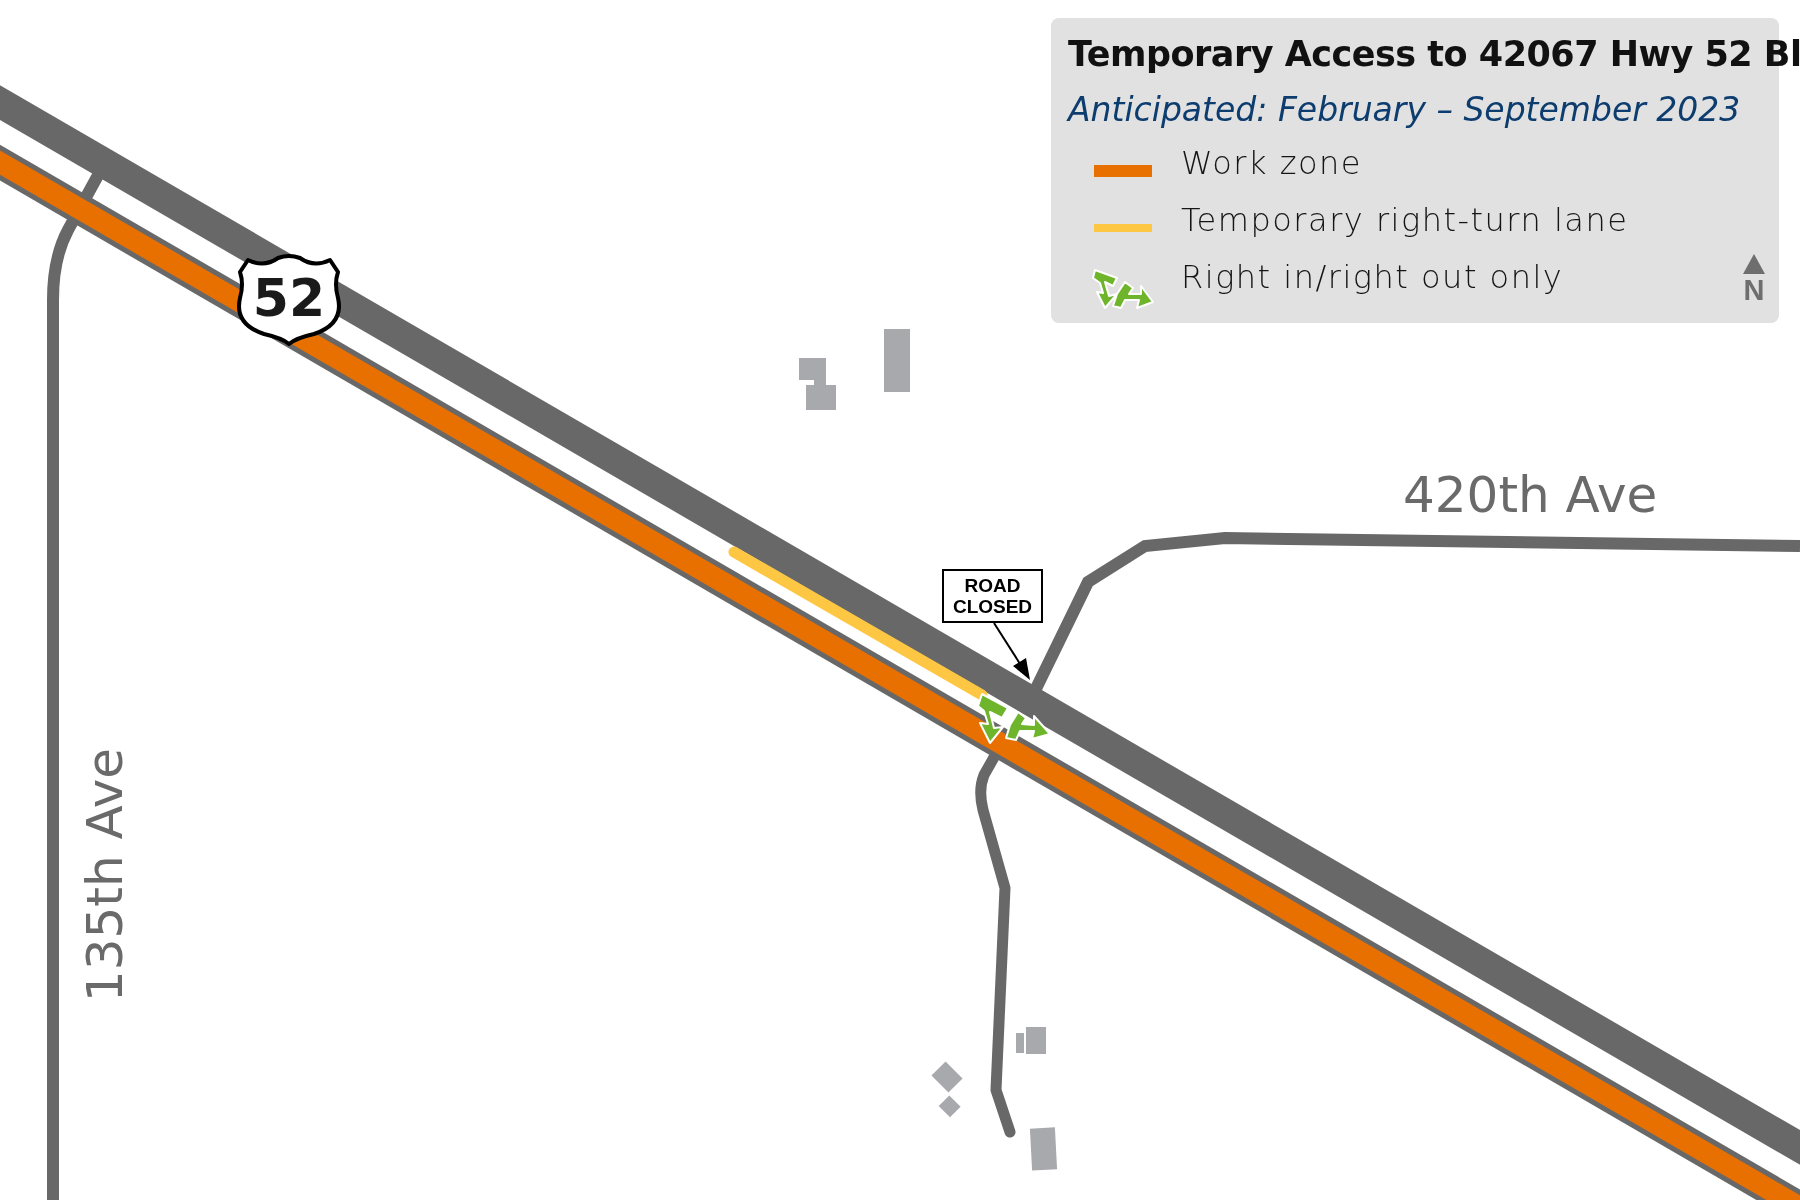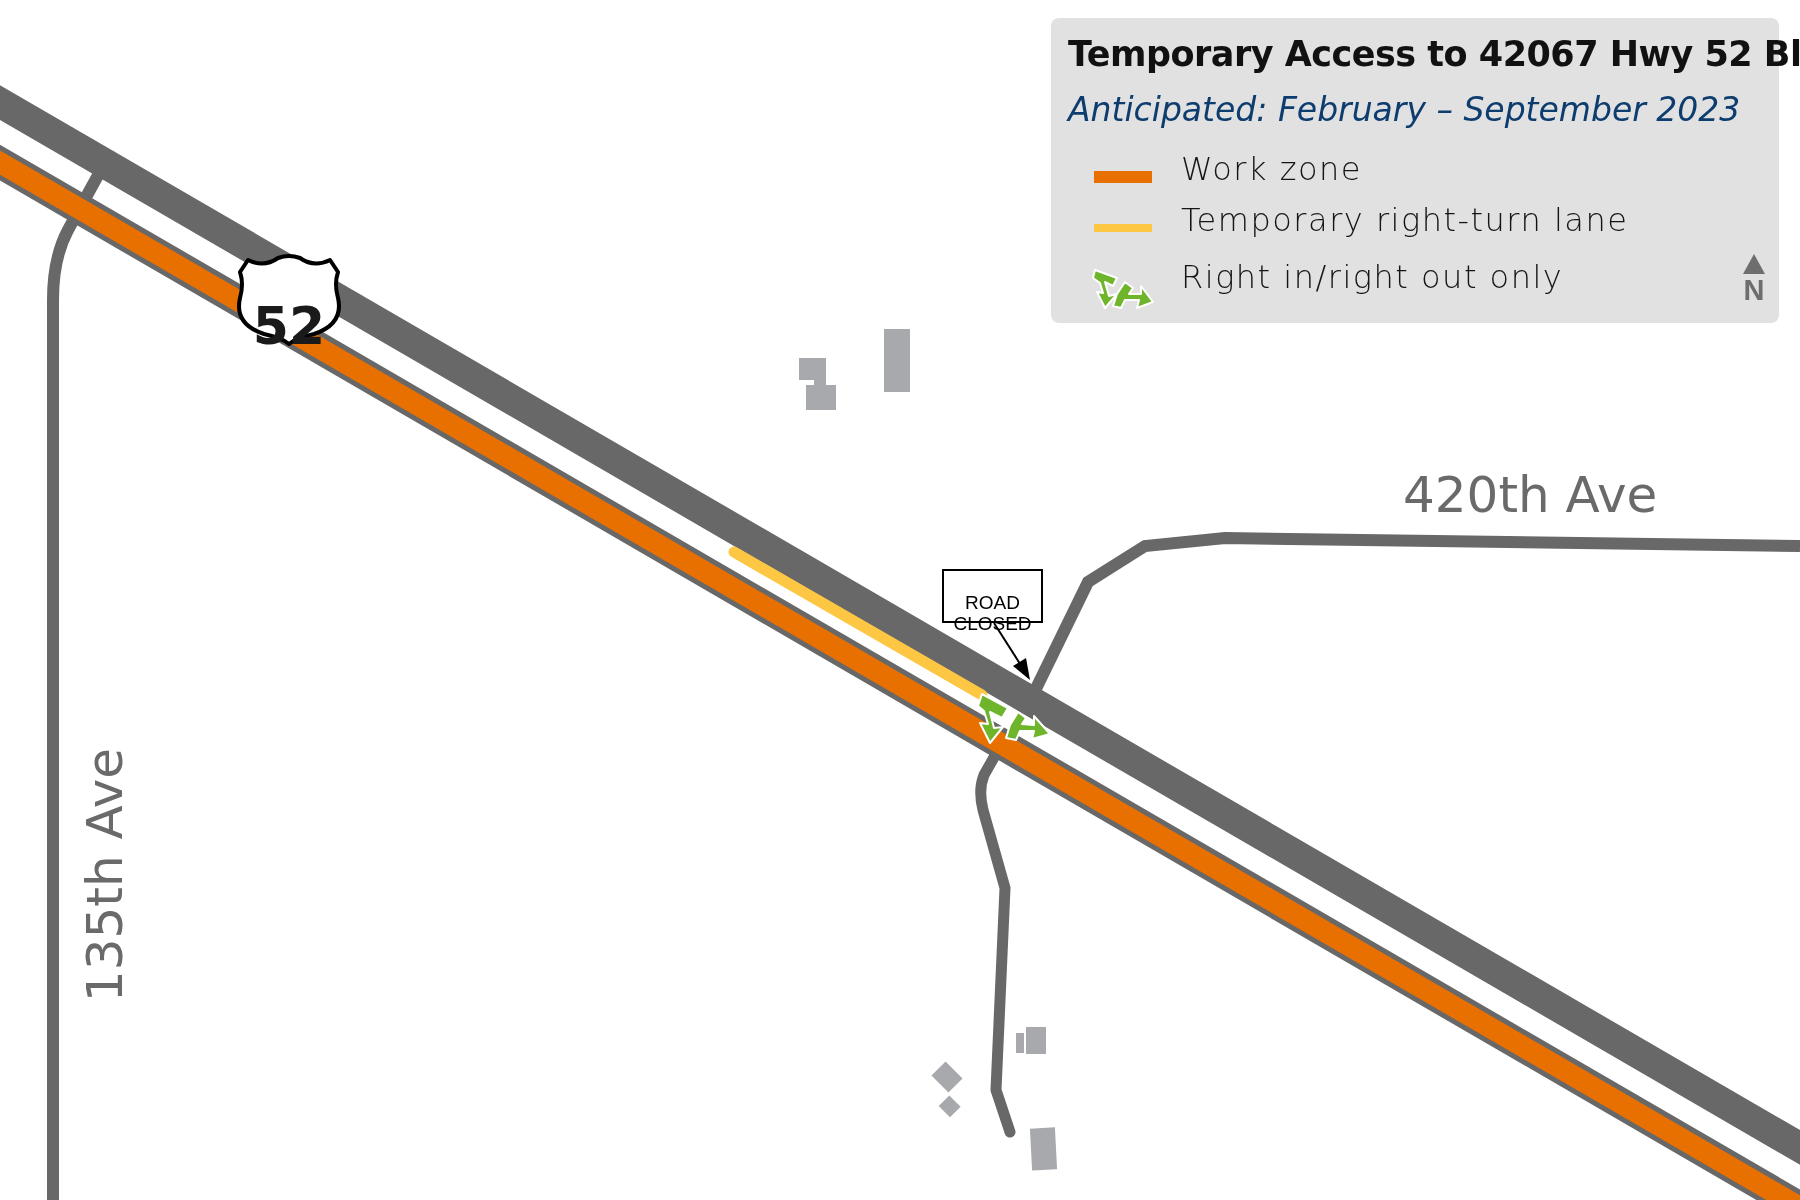--- a/index.html
+++ b/index.html
@@ -27,27 +27,27 @@
   .north-arrow { position: absolute; left: 688px; top: 234px; width: 30px; height: 60px; }
   .road-label {
     position: absolute; font-size: 50px; color: #6a6a6a; white-space: nowrap;
     font-family: "DejaVu Sans", sans-serif;
   }
   .label-420 { left: 1403px; top: 466px; }
   .label-135 { left: 105px; top: 875px; transform: translate(-50%, -50%) rotate(-90deg); }
   .shield { position: absolute; left: 234px; top: 254px; width: 110px; height: 92px; }
   .shield-num {
     position: absolute; left: 0; top: 14px; width: 100%; text-align: center;
-    font-size: 52px; font-weight: bold; color: #1a1a1a; font-family: "DejaVu Sans", sans-serif; margin-top: 28px;
+    font-size: 52px; font-weight: bold; color: #1a1a1a; font-family: "DejaVu Sans", sans-serif;
   }
   .road-closed-sign {
     position: absolute; left: 942px; top: 569px; width: 101px; height: 54px;
     background: #ffffff; border: 2px solid #000; box-sizing: border-box;
-    text-align: center; line-height: 21px; padding-top: 21px;
-    font-family: "Liberation Sans", sans-serif; font-weight: normal; font-size: 19px; color: #000;
+    text-align: center; line-height: 21px; padding-top: 4px;
+    font-family: "Liberation Sans", sans-serif; font-weight: bold; font-size: 19px; color: #000;
   }
 </style>
 </head>
 <body>
 
 <svg id="map" viewBox="0 0 1800 1200" xmlns="http://www.w3.org/2000/svg">
 
   <path d="M102,168 L68,230 Q53,258 53,300 L53,1200" fill="none" stroke="#686868" stroke-width="12"></path>
 
   <path d="M997,752 L984,775 Q978,790 983,810 L1005,888 L996,1090 L1010,1132" fill="none" stroke="#686868" stroke-width="11" stroke-linecap="round" stroke-linejoin="round"></path>
@@ -96,21 +96,21 @@
   <div>CLOSED</div>
 </div>
 
 <div class="road-label label-420">420th Ave</div>
 <div class="road-label label-135">135th Ave</div>
 
 <div class="legend">
   <div class="legend-title">Temporary Access to 42067 Hwy 52 Blvd</div>
   <div class="legend-subtitle">Anticipated: February – September 2023</div>
 
-  <div class="legend-item" style="top:132px;">
+  <div class="legend-item" style="top:126px;">
     <span class="swatch" style="top:21px;width:58px;height:12px;background:#e87000;"></span>
     <span class="label">Work zone</span>
   </div>
   <div class="legend-item" style="top:183px;">
     <span class="swatch" style="top:23px;width:58px;height:8px;background:#fdc743;"></span>
     <span class="label">Temporary right-turn lane</span>
   </div>
   <div class="legend-item" style="top:240px;">
     <svg class="swatch" style="top:8px;left:40px;" width="64" height="44" viewBox="0 0 64 44">
       <g fill="#6fb52c" stroke="#ffffff" stroke-width="2" stroke-linejoin="round">

